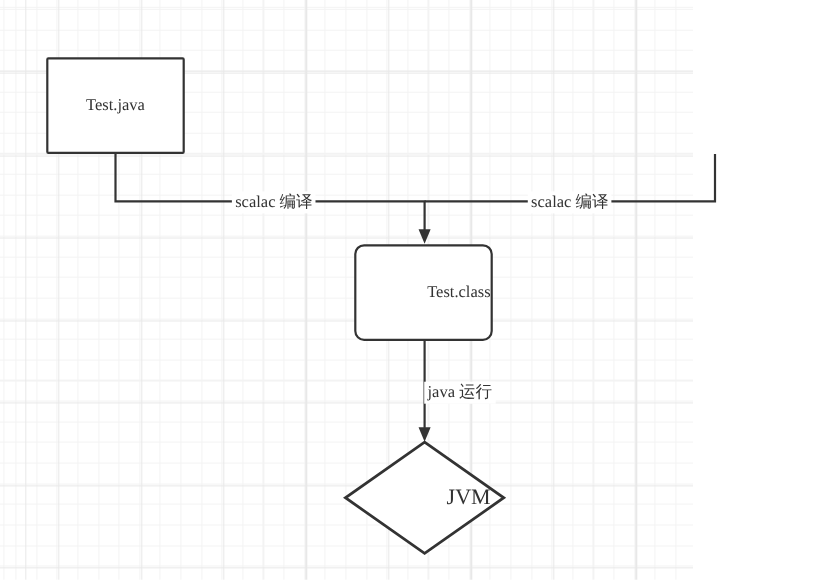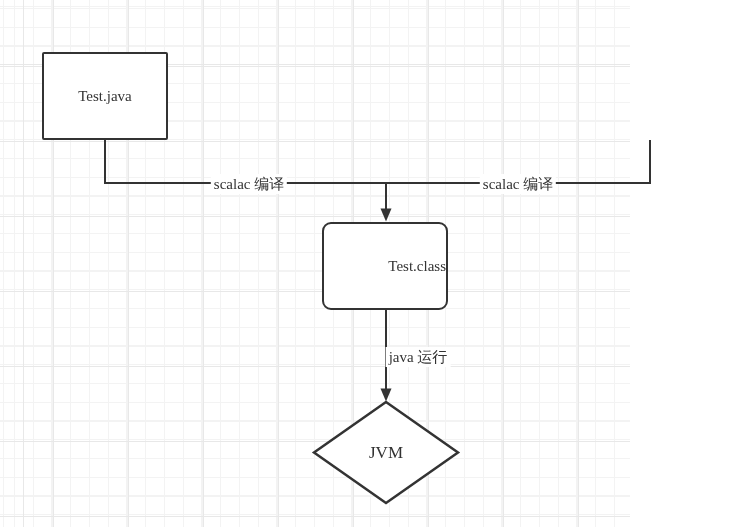--- a/index.html
+++ b/index.html
@@ -40,21 +40,21 @@
   }
   .node.sq{border-radius:2px;}
   .node.round{border-radius:9px;}
   .edge-label{
     position:absolute;transform:translate(-50%,-50%);
     background:var(--canvas);
     padding:1px 3px;font-size:15px;white-space:nowrap;line-height:1.2;
   }
   .shape-label{
     position:absolute;transform:translate(-50%,-50%);
-    font-size:17px;white-space:nowrap;
+    font-size:20px;white-space:nowrap;margin-left:40px;
   }
 </style>
 </head>
 <body>
 
 <div class="canvas">
 
   <svg class="wires" width="753" height="527" viewBox="0 0 753 527">
 
     <path d="M105 140 L105 183 L386 183 L386 209"></path>

